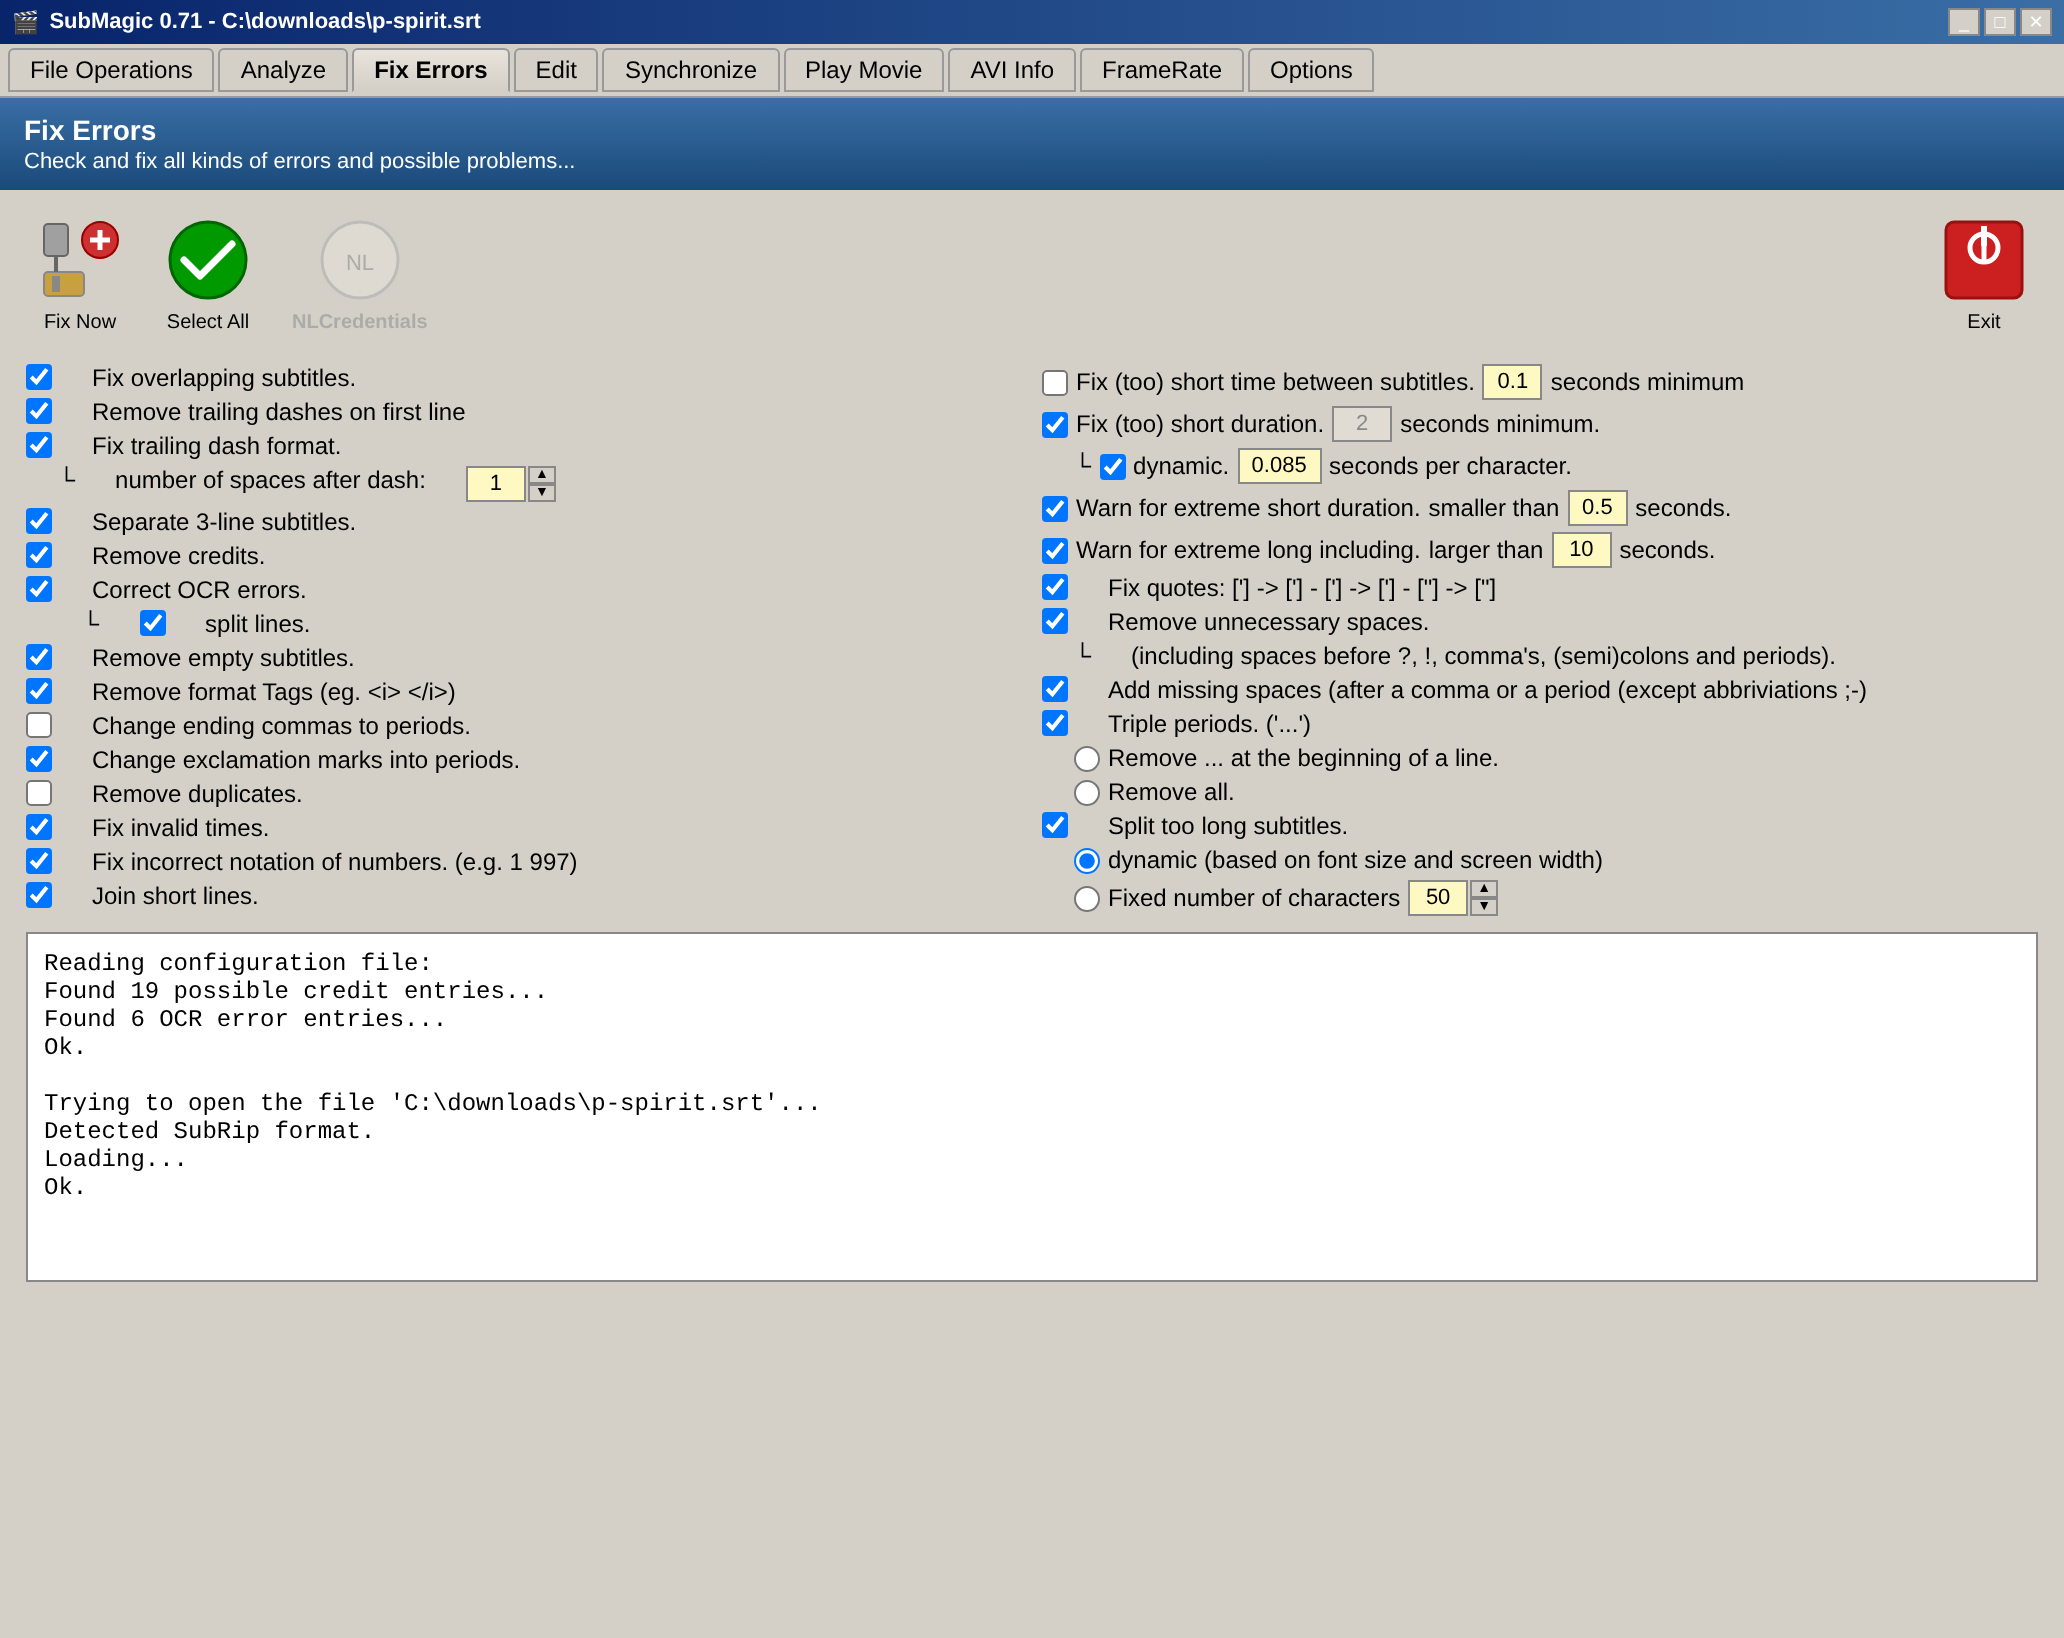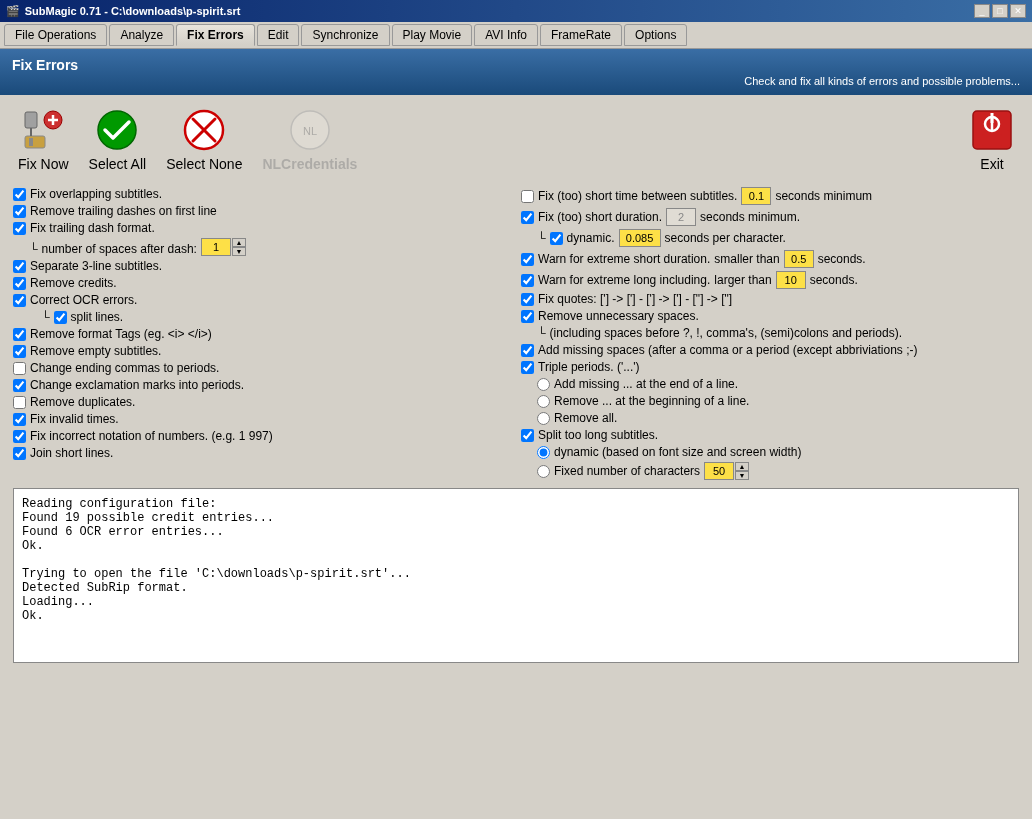--- a/index.html
+++ b/index.html
@@ -66,21 +66,20 @@
     .header-section {
       background: linear-gradient(to bottom, #3a6ea5, #1a4a7a);
       color: white;
       padding: 8px 12px;
       font-weight: bold;
     }
     .header-section .sub {
       font-weight: normal;
       font-size: 11px;
       margin-top: 2px;
-      text-align: right;
     }
     .main-content {
       background: #d4d0c8;
       padding: 8px;
     }
     .toolbar {
       display: flex;
       align-items: flex-end;
       gap: 20px;
       padding: 5px 10px;
@@ -94,21 +93,21 @@
       gap: 4px;
     }
     .toolbar-icon {
       width: 48px;
       height: 48px;
       display: flex;
       align-items: center;
       justify-content: flex-start;
     }
     .toolbar-label {
-      font-size: 14px;
+      font-size: 10px;
       text-align: center;
     }
     .toolbar-spacer { flex: 1; }
     .options-area {
       display: flex;
       gap: 10px;
       padding: 0 5px;
     }
     .left-col {
       flex: 1;
@@ -117,36 +116,36 @@
       gap: 3px;
     }
     .right-col {
       flex: 1;
       display: flex;
       flex-direction: column;
       gap: 3px;
     }
     .checkbox-row {
       display: flex;
-      align-items: flex-end;
-      gap: 4px;
+      align-items: flex-start;
+      gap: 20px;
       font-size: 12px;
     }
     .checkbox-row input[type=checkbox] {
       margin: 0;
     }
     .indent1 { padding-left: 16px; }
     .indent2 { padding-left: 28px; }
     .number-input {
       width: 30px;
       height: 18px;
       font-size: 11px;
       text-align: center;
       border: 1px solid #888;
-      background: #fde047;
+      background: #fef9c3;
     }
     .number-input.disabled {
       background: #e0dcd4;
       color: #888;
     }
     .spin-btn {
       display: flex;
       flex-direction: column;
     }
     .spin-up, .spin-down {
@@ -255,30 +254,20 @@
     </div>
     <div class="toolbar-item">
       <div class="toolbar-icon selectall-icon">
         <svg width="44" height="44" viewBox="0 0 44 44">
           <circle cx="22" cy="22" r="19" fill="#009900" stroke="#006600" stroke-width="1.5"></circle>
           <polyline points="10,22 18,30 34,14" fill="none" stroke="white" stroke-width="3.5" stroke-linecap="round" stroke-linejoin="round"></polyline>
         </svg>
       </div>
       <span class="toolbar-label">Select All</span>
     </div>
-    <div class="toolbar-item">
-      <div class="toolbar-icon selectnone-icon">
-        <svg width="44" height="44" viewBox="0 0 44 44">
-          <circle cx="22" cy="22" r="19" fill="white" stroke="#cc0000" stroke-width="2.5"></circle>
-          <line x1="11" y1="11" x2="33" y2="33" stroke="#cc0000" stroke-width="3" stroke-linecap="round"></line>
-          <line x1="33" y1="11" x2="11" y2="33" stroke="#cc0000" stroke-width="3" stroke-linecap="round"></line>
-        </svg>
-      </div>
-      <span class="toolbar-label">Select None</span>
-    </div>
     <div class="toolbar-item" style="opacity:0.5;">
       <div class="toolbar-icon nlcred-icon">
         <svg width="44" height="44" viewBox="0 0 44 44">
           <circle cx="22" cy="22" r="19" fill="#e8e4dc" stroke="#aaa" stroke-width="1.5"></circle>
           <text x="22" y="27" text-anchor="middle" font-size="11" fill="#888" font-family="Arial">NL</text>
         </svg>
       </div>
       <span class="toolbar-label disabled-label">NLCredentials</span>
     </div>
     <div class="toolbar-spacer"></div>
@@ -343,27 +332,27 @@
       </div>
 
 
       <div class="checkbox-row indent2">
         <span>└</span>
         <input type="checkbox" id="split_lines" checked="" style="">
         <label for="split_lines">split lines.</label>
       </div>
 
       <div class="checkbox-row">
+        <input type="checkbox" id="remove_empty" checked="" style="">
+        <label for="remove_empty">Remove empty subtitles.</label>
+      </div>
+
+      <div class="checkbox-row">
         <input type="checkbox" id="remove_format_tags" checked="" style="">
         <label for="remove_format_tags">Remove format Tags (eg. &lt;i&gt; &lt;/i&gt;)</label>
-      </div>
-
-      <div class="checkbox-row">
-        <input type="checkbox" id="remove_empty" checked="" style="">
-        <label for="remove_empty">Remove empty subtitles.</label>
       </div>
 
       <div class="checkbox-row">
         <input type="checkbox" id="change_ending_commas" style="">
         <label for="change_ending_commas">Change ending commas to periods.</label>
       </div>
 
 
       <div class="checkbox-row">
         <input type="checkbox" id="change_exclamation" checked="" style="">
@@ -449,24 +438,20 @@
       <div class="checkbox-row">
         <input type="checkbox" id="add_missing_spaces" checked="" style="">
         <label for="add_missing_spaces">Add missing spaces (after a comma or a period (except abbriviations ;-)</label>
       </div>
 
       <div class="checkbox-row">
         <input type="checkbox" id="triple_periods" checked="" style="">
         <label for="triple_periods">Triple periods. ('...')</label>
       </div>
 
-      <div class="radio-row indent1">
-        <input type="radio" id="radio_add_end_line" name="triple_radio" style="">
-        <label for="radio_add_end_line">Add missing ... at the end of a line.</label>
-      </div>
 
 
       <div class="radio-row indent1">
         <input type="radio" id="radio_remove_begin" name="triple_radio" style="">
         <label for="radio_remove_begin">Remove ... at the beginning of a line.</label>
       </div>
 
       <div class="radio-row indent1">
         <input type="radio" id="radio_remove_all" name="triple_radio" style="">
         <label for="radio_remove_all">Remove all.</label>

